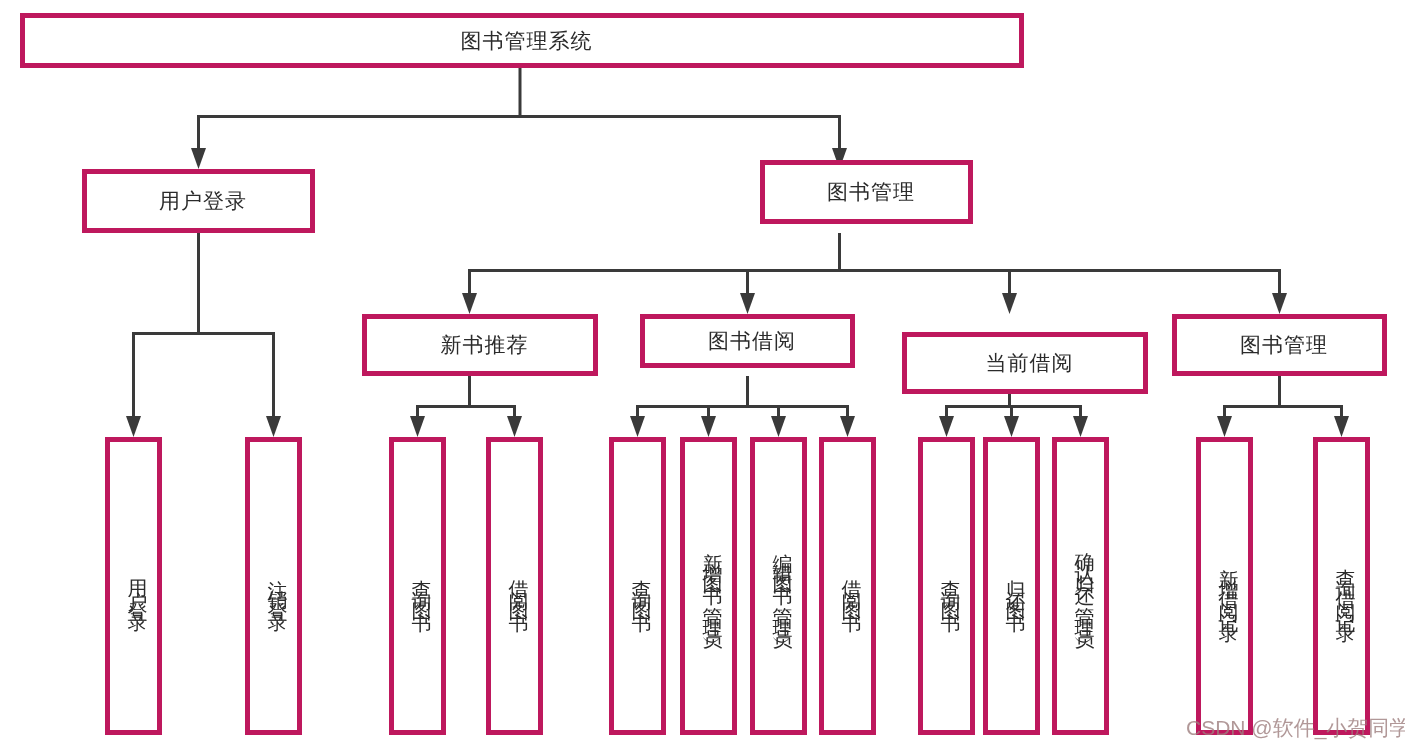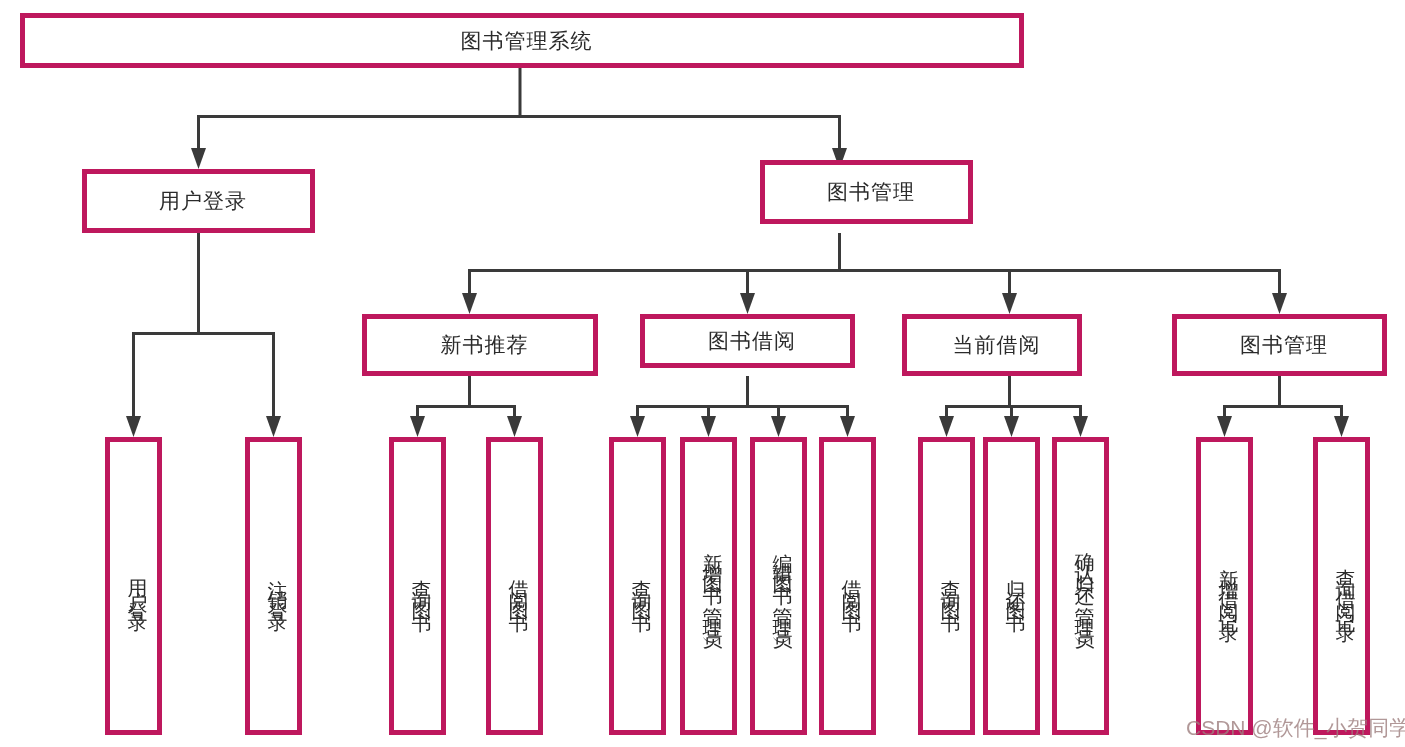--- a/index.html
+++ b/index.html
@@ -54,21 +54,21 @@
     color: rgba(158, 126, 126, 0.8);
     z-index: 3;
     white-space: nowrap;
   }
   
   .n-root  { left: 20px;  top: 13px;  width: 1004px; height: 55px; }
   .n-l2-0  { left: 82px;  top: 169px; width: 233px;  height: 64px; }
   .n-l2-1  { left: 723px; top: 160px; width: 213px;  height: 64px; margin-left: 37px; }
   .n-l3-0  { left: 362px;  top: 314px; width: 236px; height: 62px; }
   .n-l3-1  { left: 640px;  top: 314px; width: 215px; height: 54px; }
-  .n-l3-2  { left: 902px;  top: 314px; width: 180px; height: 62px; }
+  .n-l3-2  { left: 902px;  top: 332px; width: 246px; height: 62px; }
   .n-l3-3  { left: 1172px; top: 314px; width: 215px; height: 62px; }
   .leaf { top: 437px; width: 57px; height: 298px; }
   .n-lf-0  { left: 105px; }
   .n-lf-1  { left: 245px; }
   .n-lf-2  { left: 389px; }
   .n-lf-3  { left: 486px; }
   .n-lf-4  { left: 609px; }
   .n-lf-5  { left: 680px; }
   .n-lf-6  { left: 750px; }
   .n-lf-7  { left: 819px; }

